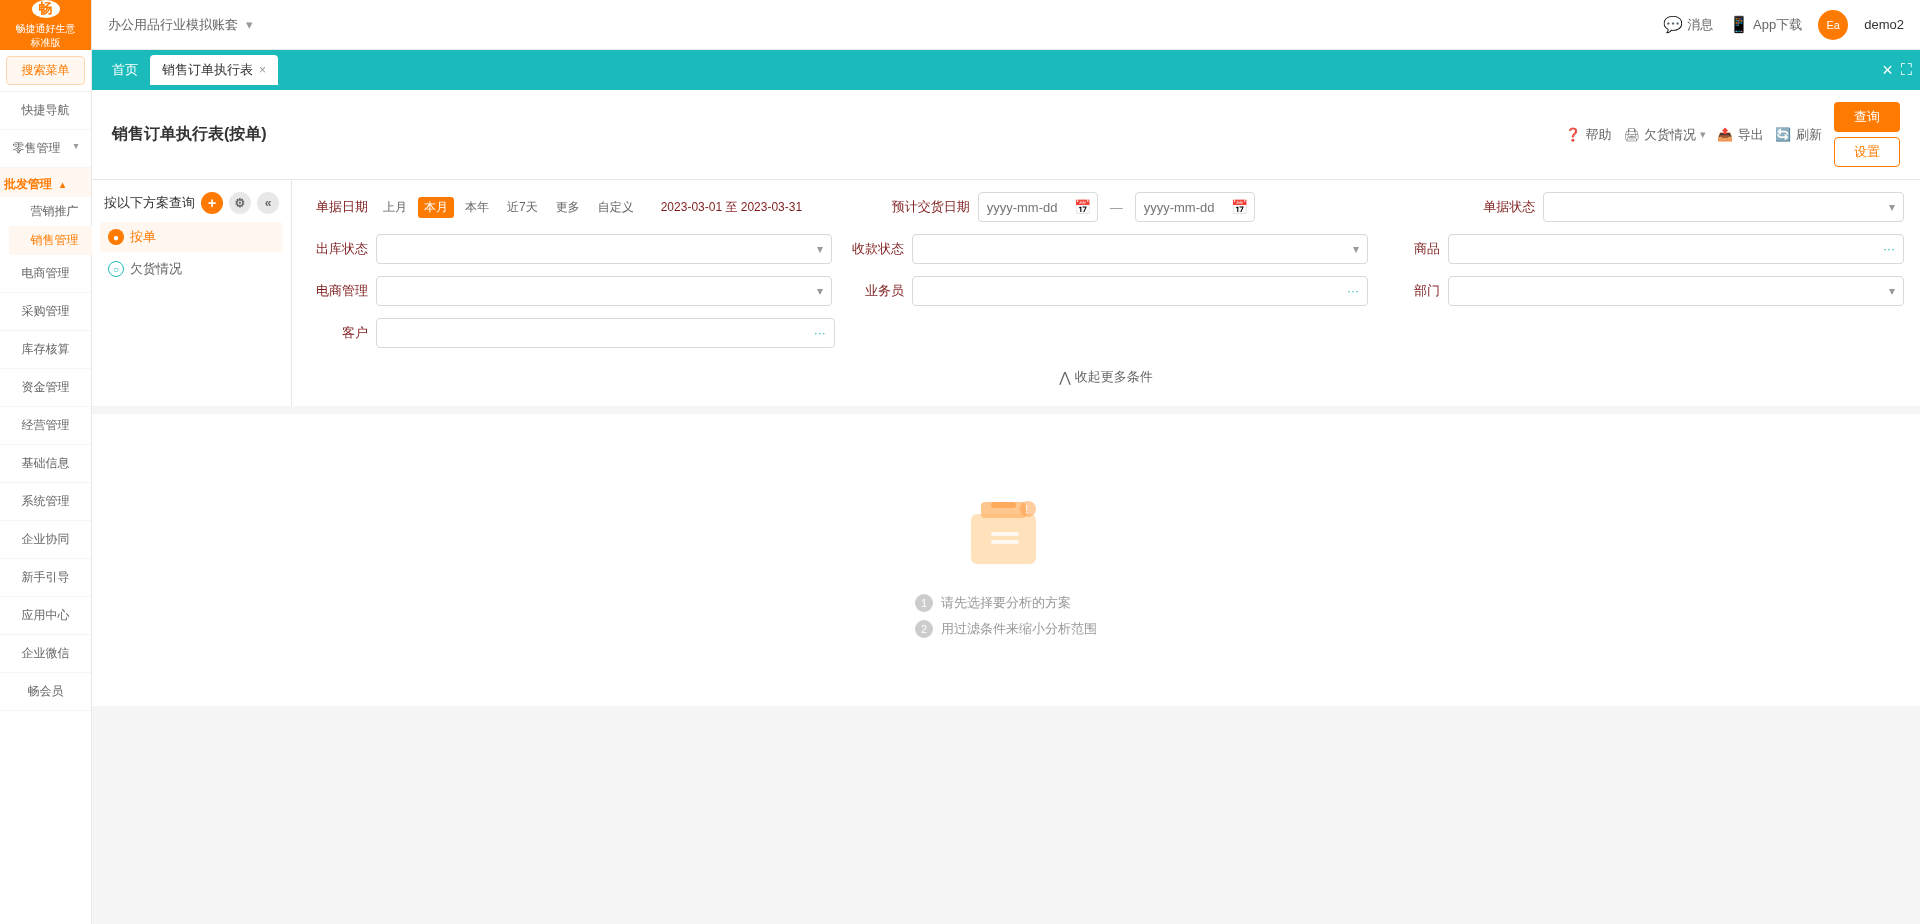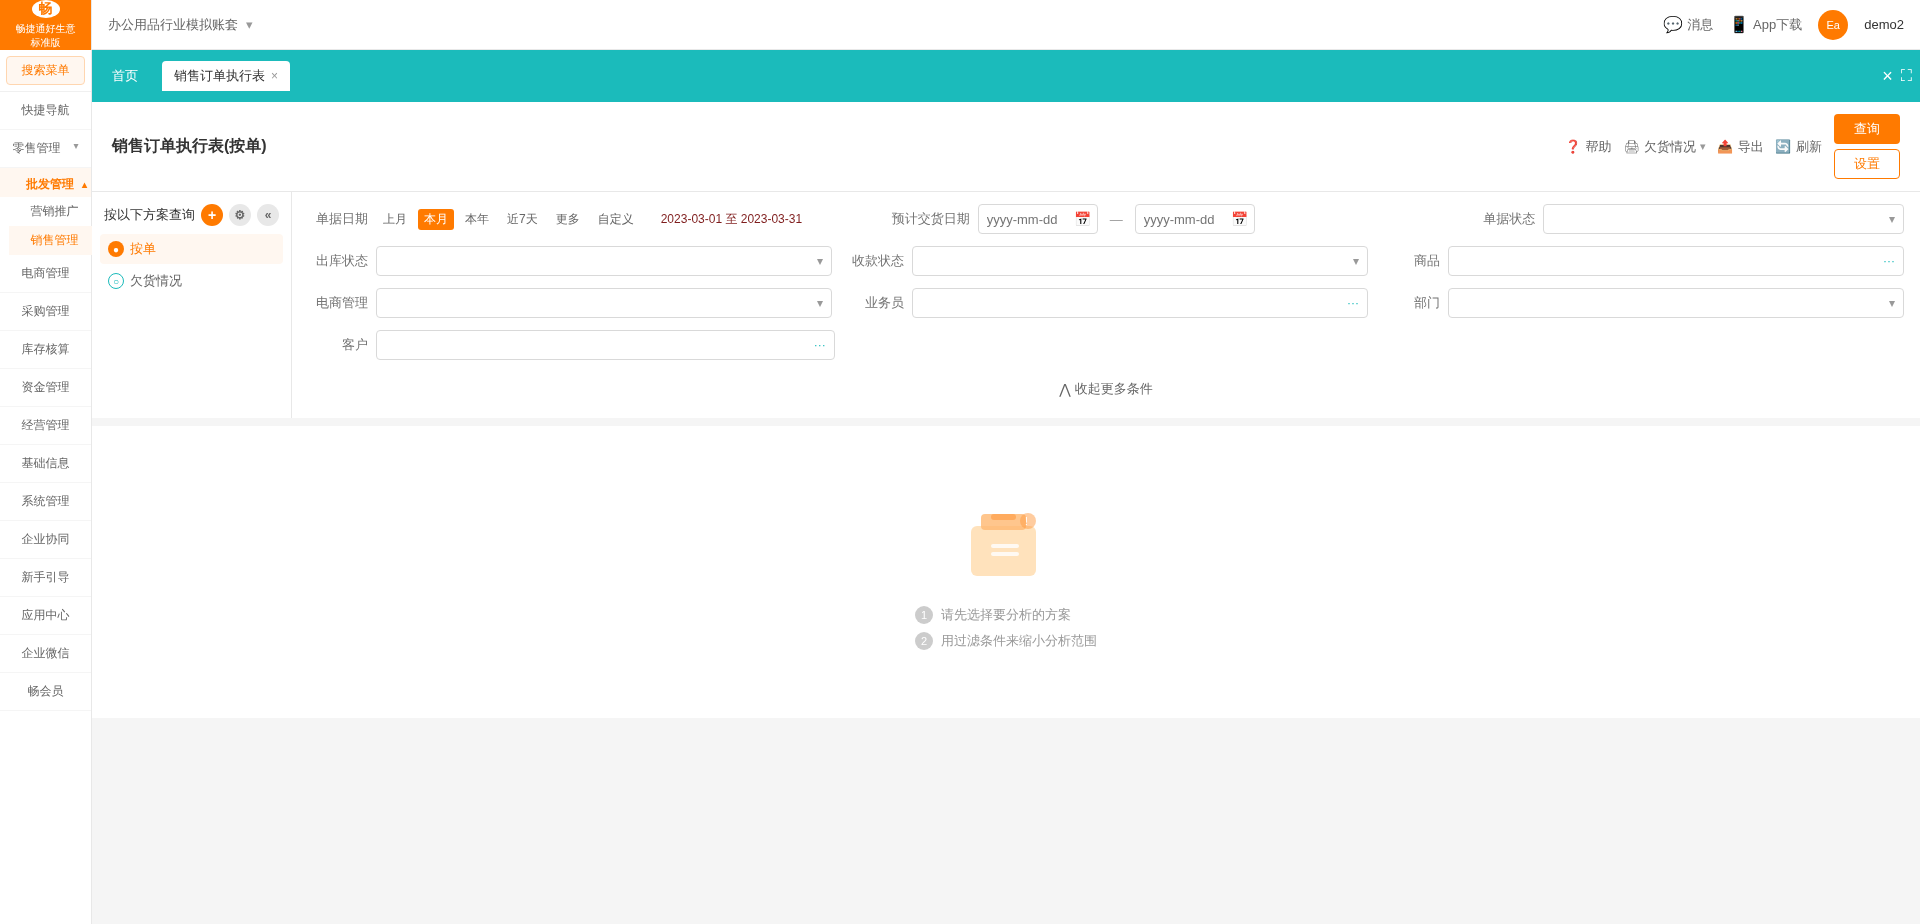--- a/index.html
+++ b/index.html
@@ -21,21 +21,21 @@
 
     
     .top-header { height: 50px; background: #fff; border-bottom: 1px solid #e8e8e8; display: flex; align-items: center; justify-content: space-between; padding: 0 16px; flex-shrink: 0; }
     .top-header-left { display: flex; align-items: center; gap: 8px; color: #666; font-size: 13px; }
     .top-header-right { display: flex; align-items: center; gap: 16px; }
     .top-header-action { display: flex; align-items: center; gap: 4px; color: #666; font-size: 13px; cursor: pointer; }
     .user-avatar { width: 30px; height: 30px; border-radius: 50%; background: #ff7a00; display: flex; align-items: center; justify-content: center; color: #fff; font-size: 12px; overflow: hidden; cursor: pointer; }
     .user-name { color: #333; font-size: 13px; cursor: pointer; }
 
     
-    .tab-bar { height: 52px; background: #1bbbbb; display: flex; align-items: center; padding: 0 8px; flex-shrink: 0; gap: 12px; }
+    .tab-bar { height: 40px; background: #1bbbbb; display: flex; align-items: center; padding: 0 8px; flex-shrink: 0; gap: 0; }
     .tab-item { padding: 6px 12px; border-radius: 4px 4px 0 0; cursor: pointer; font-size: 13px; display: flex; align-items: center; gap: 6px; }
     .tab-item.home { color: #fff; background: transparent; }
     .tab-item.active { background: #fff; color: #333; }
     .tab-close { color: #999; font-size: 12px; cursor: pointer; }
     .tab-bar-right { margin-left: auto; display: flex; align-items: center; gap: 8px; }
     .tab-bar-icon { color: #fff; font-size: 16px; cursor: pointer; }
 
     
     .page-content { flex: 1; overflow-y: auto; background: #f5f5f5; }
 
@@ -60,21 +60,21 @@
     .filter-item.active { background: #fff7f0; color: #ff7a00; }
     .filter-item .item-icon { width: 16px; height: 16px; border-radius: 50%; display: flex; align-items: center; justify-content: center; font-size: 10px; }
     .filter-item.active .item-icon { background: #ff7a00; color: #fff; }
     .filter-item.secondary .item-icon { border: 1px solid #1bbbbb; color: #1bbbbb; }
     .filter-item.secondary { color: #666; }
 
     
     .filter-form { flex: 1; padding: 12px 16px; }
     .filter-row { display: flex; align-items: center; margin-bottom: 12px; gap: 12px; }
     .filter-field { display: flex; align-items: center; gap: 8px; flex: 1; }
-    .filter-label { color: #737373; font-size: 13px; white-space: nowrap; min-width: 60px; text-align: right; }
+    .filter-label { color: #7f1d1d; font-size: 13px; white-space: nowrap; min-width: 60px; text-align: right; }
     .filter-select { flex: 1; height: 30px; border: 1px solid #d9d9d9; border-radius: 4px; padding: 0 8px; font-size: 13px; color: #333; background: #fff; display: flex; align-items: center; justify-content: space-between; cursor: pointer; }
     .filter-select-arrow { color: #999; font-size: 12px; }
     .date-tag { background: #ff7a00; color: #fff; padding: 2px 6px; border-radius: 3px; font-size: 12px; cursor: pointer; }
     .date-tag-outline { background: #fff; color: #666; padding: 2px 6px; border-radius: 3px; font-size: 12px; cursor: pointer; border: 1px solid transparent; }
     .date-input-wrap { position: relative; display: flex; align-items: center; }
     .date-input { height: 30px; border: 1px solid #d9d9d9; border-radius: 4px; padding: 0 28px 0 8px; font-size: 13px; color: #999; background: #fff; width: 120px; }
     .date-icon { position: absolute; right: 6px; color: #ff7a00; font-size: 14px; pointer-events: none; }
     .date-separator { color: #999; padding: 0 4px; }
     .collapse-btn { display: flex; align-items: center; justify-content: center; padding: 8px 0; color: #666; font-size: 13px; cursor: pointer; gap: 4px; }
 
@@ -101,21 +101,21 @@
     <div class="sidebar-search-btn">搜索菜单</div>
   </div>
 
   <div class="sidebar-nav-item">快捷导航</div>
 
   <div class="sidebar-nav-item" style="display:flex;align-items:flex-start;justify-content:center;gap:13px;">
     <span>零售管理</span>
     <span style="font-size:10px;color:#999;">▾</span>
   </div>
 
-  <div class="sidebar-section" style="display:flex;align-items:center;justify-content:flex-end;gap:8px;">
+  <div class="sidebar-section" style="display:flex;align-items:center;justify-content:flex-start;gap:8px;">
     <span>批发管理</span>
     <span style="font-size:10px;">▴</span>
   </div>
 
   <div class="sidebar-subsection">营销推广</div>
   <div class="sidebar-subsection" style="color:#ff7a00;background:#fff7f0;">销售管理</div>
 
   <div class="sidebar-nav-item">电商管理</div>
   <div class="sidebar-nav-item">采购管理</div>
   <div class="sidebar-nav-item">库存核算</div>

